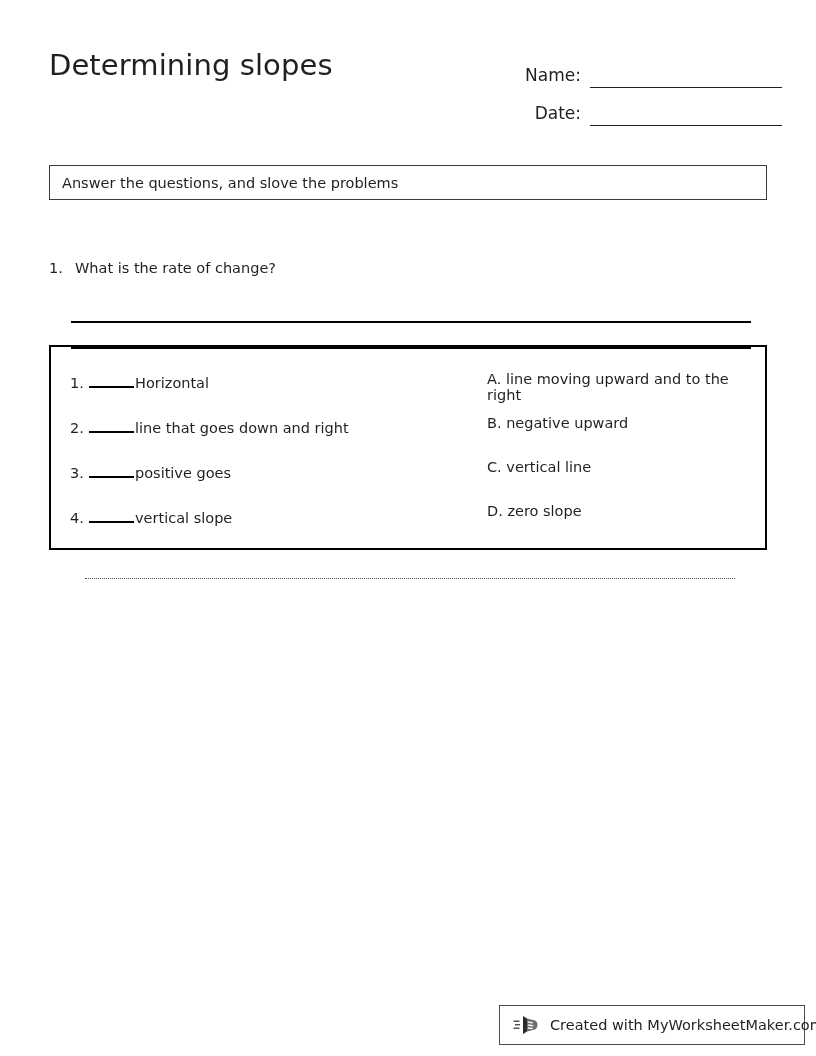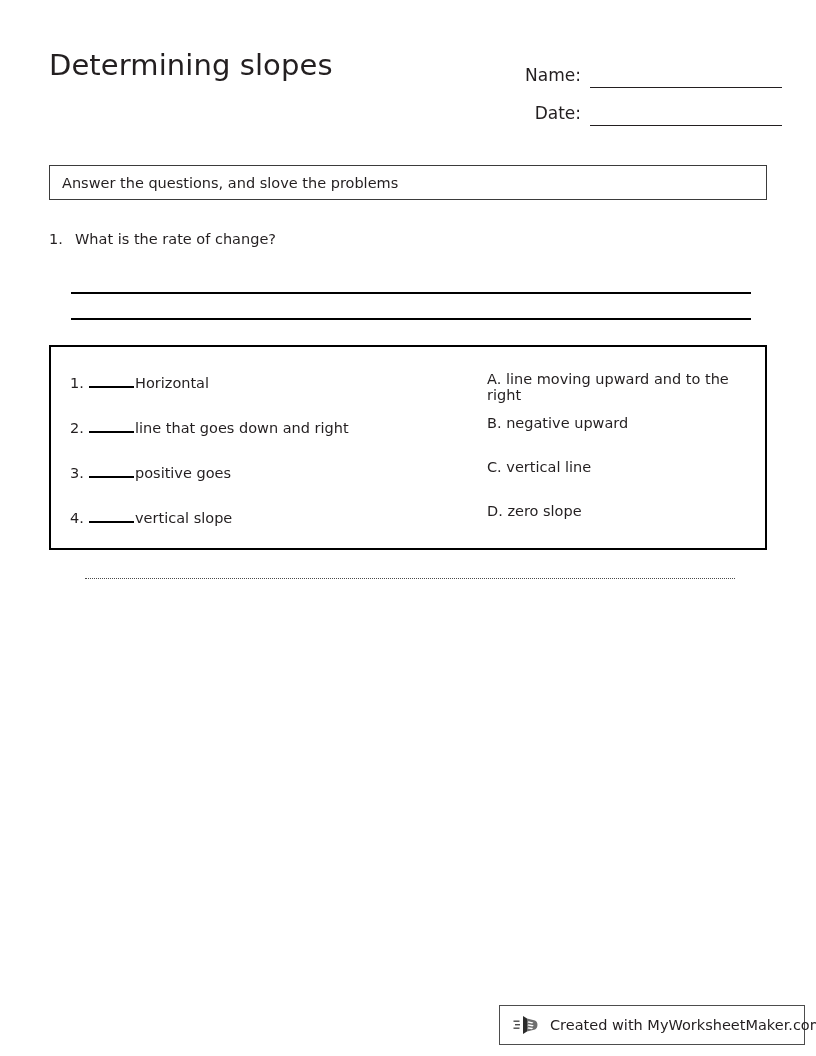--- a/index.html
+++ b/index.html
@@ -90,20 +90,21 @@
     display: flex;
     align-items: baseline;
   }
   .q-num {
     font-size: 14.5px;
     width: 26px;
     flex: none;
   }
   .q-text {
     font-size: 14.5px;
+    margin-top: 29px;
   }
   .answer-lines {
     margin-top: 21px;
     margin-left: 22px;
   }
   .answer-line {
     border-bottom: 2.2px solid #000000;
     height: 24px;
     width: 680px;
   }

